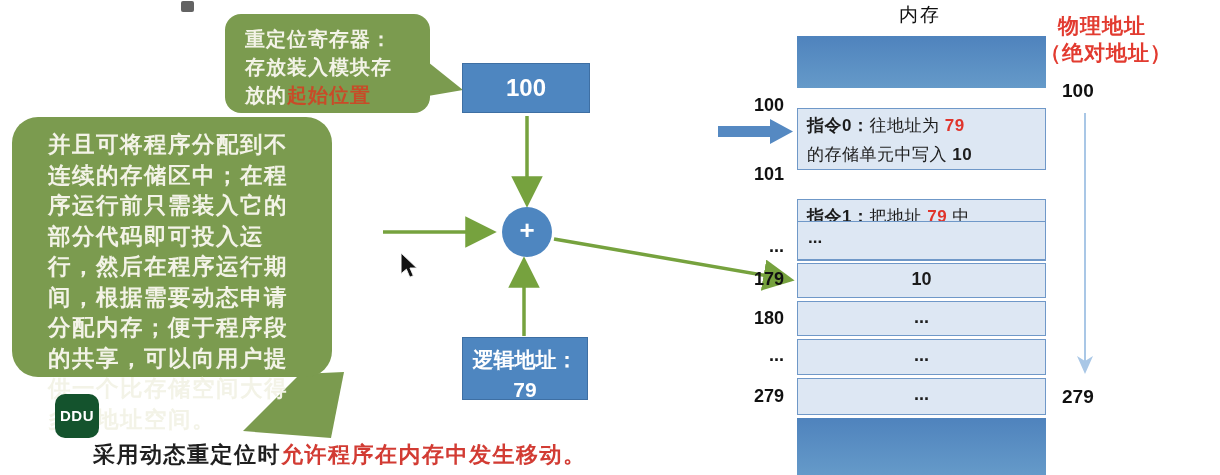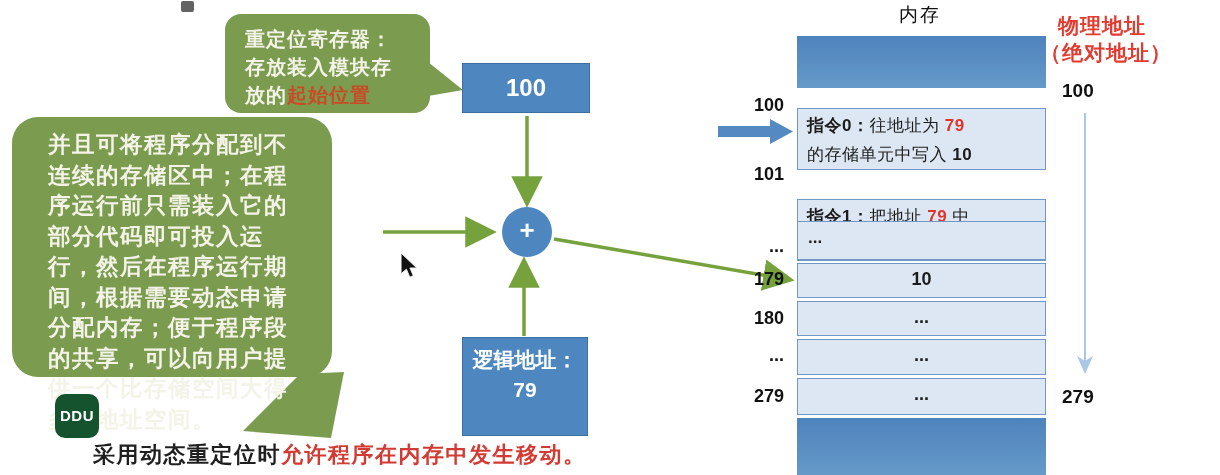--- a/index.html
+++ b/index.html
@@ -22,21 +22,21 @@
     padding:13px 34px 0 36px;box-sizing:border-box;
   }
   .hl-red{color:#c84b28;}
 
   
   .bluebox{
     position:absolute;background:#4e86c0;border:1px solid #3e6fa3;color:#fff;
     text-align:center;font-weight:700;box-sizing:border-box;
   }
   .bluebox.reg{left:462px;top:63px;width:128px;height:50px;font-size:24px;line-height:48px;}
-  .bluebox.logical{left:462px;top:337px;width:126px;height:99px;font-size:21px;line-height:30px;padding-top:7px;}
+  .bluebox.logical{left:462px;top:337px;width:126px;height:63px;font-size:21px;line-height:30px;padding-top:7px;}
   .adder{
     position:absolute;left:502px;top:207px;width:50px;height:50px;border-radius:50%;
     background:#4e86c0;color:#fff;font-size:26px;font-weight:700;text-align:center;line-height:47px;
   }
 
   
   .mem-title{position:absolute;left:845px;top:2px;width:150px;text-align:center;font-size:19px;font-weight:400;color:#111;letter-spacing:2px;}
   .mem-band{position:absolute;left:797px;width:249px;background:linear-gradient(180deg,#4f83bd 0%,#659ac9 100%);}
   .mrow{
     position:absolute;left:797px;width:249px;background:#dde7f3;border:1.5px solid #6f98c8;

